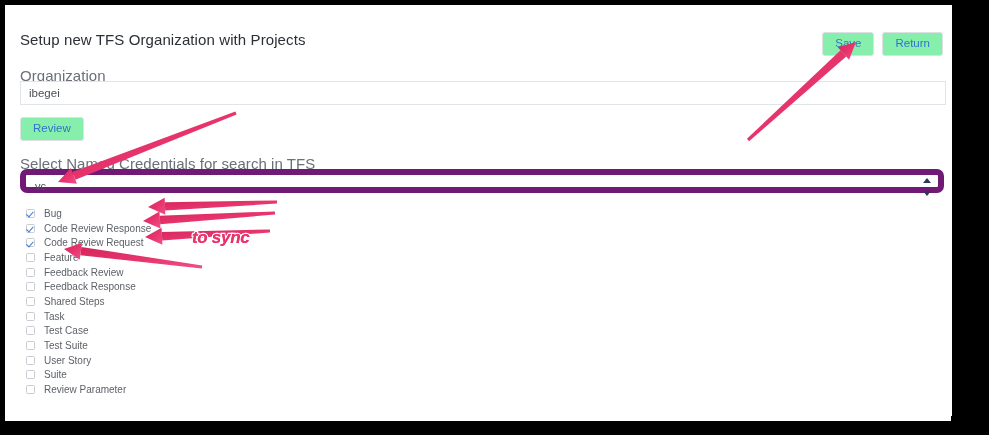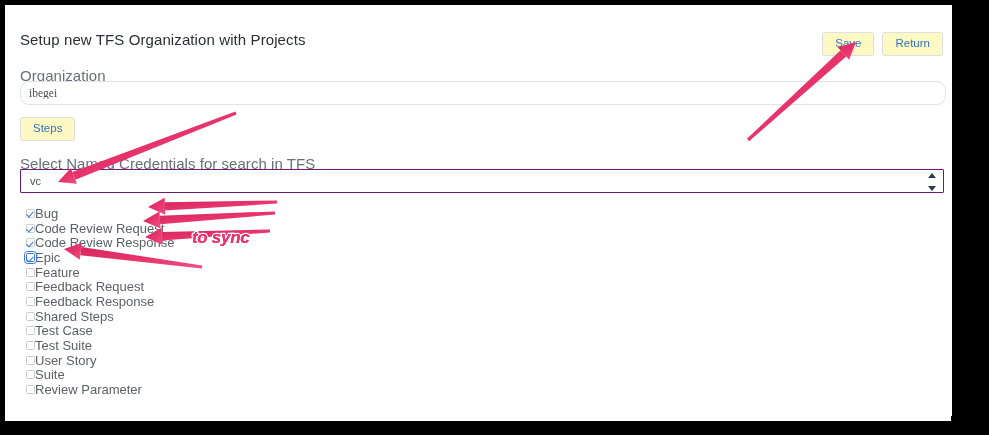--- a/index.html
+++ b/index.html
@@ -55,21 +55,21 @@
   .top-buttons {
     position: absolute;
     right: 9px;
     top: 27px;
     display: flex;
     gap: 8px;
   }
   .btn {
     border: 1px solid #dcdfe3;
     border-radius: 3px;
-    background: #fef9c3;
+    background: #86efac;
     color: #3273c8;
     font-size: 11.5px;
     font-family: "Liberation Sans", sans-serif;
     padding: 4px 12px 5px 12px;
     line-height: 13px;
     cursor: pointer;
     white-space: nowrap;
   }
 
   .field-label {
@@ -81,45 +81,45 @@
   }
   #org-label { left: 15px; top: 62px; }
   #cred-label { left: 15px; top: 150px; }
 
   .text-input {
     position: absolute;
     left: 15px;
     width: 916px;
     height: 22px;
     border: 1px solid #e0e3e7;
-    border-radius: 9px;
+    border-radius: 0;
     background: #ffffff;
     font-size: 11.5px;
-    font-family: Liberation Serif, serif;
+    font-family: Liberation Sans, sans-serif;
     color: #4a4f57;
     padding: 0 0 0 8px;
     box-sizing: content-box;
     outline: none;
   }
   #org-input { top: 76px; }
 
   #search-button {
     position: absolute;
     left: 15px;
     top: 112px;
   }
 
   .select-wrap {
     position: absolute;
     left: 15px;
     top: 164px;
     width: 924px;
     height: 24px;
-    border: 1px solid #701a75;
-    border-radius: 1px;
+    border: 6px solid #701a75;
+    border-radius: 7px;
     background: #ffffff;
     box-sizing: border-box;
   }
   .select-value {
     position: absolute;
     left: 9px;
     top: 5px;
     font-size: 11px;
     color: #4a4f57;
   }
@@ -174,22 +174,22 @@
     border: solid #3e7bd8;
     border-width: 0 1.5px 1.5px 0;
     transform: rotate(42deg);
   }
   .cbox.focused {
     outline: 1.5px solid #3e7bd8;
     outline-offset: 1.2px;
     border-color: #3e7bd8;
   }
   .check-label {
-    margin-left: 0;
-    font-size: 13px;
+    margin-left: 9px;
+    font-size: 10px;
     color: #5d6168;
     white-space: nowrap;
   }
 
   
   #annotations {
     position: absolute;
     left: 0; top: 0;
     width: 989px; height: 435px;
     pointer-events: none;
@@ -230,64 +230,64 @@
 
     <div class="top-buttons">
       <button class="btn">Save</button>
       <button class="btn">Return</button>
     </div>
 
     <div class="field-label" id="org-label">Organization</div>
 
     <input class="text-input" id="org-input" type="text" value="ibegei" style="">
 
-    <button class="btn" id="search-button">Steps</button>
+    <button class="btn" id="search-button">Review</button>
 
     <div class="field-label" id="cred-label">Select Named Credentials for search in TFS</div>
 
     <div class="select-wrap">
       <span class="select-value">vc</span>
       <span class="spinner">
         <span class="tri up"></span>
         <span class="tri down"></span>
       </span>
     </div>
 
     <div id="checklist">
         <div class="check-row">
           <span class="cbox checked"></span>
           <span class="check-label">Bug</span>
         </div>
         <div class="check-row">
           <span class="cbox checked"></span>
+          <span class="check-label">Code Review Response</span>
+        </div>
+        <div class="check-row">
+          <span class="cbox checked"></span>
           <span class="check-label">Code Review Request</span>
         </div>
         <div class="check-row">
-          <span class="cbox checked"></span>
-          <span class="check-label">Code Review Response</span>
-        </div>
-        <div class="check-row">
-          <span class="cbox checked focused"></span>
-          <span class="check-label">Epic</span>
-        </div>
-        <div class="check-row">
           <span class="cbox"></span>
           <span class="check-label">Feature</span>
         </div>
         <div class="check-row">
           <span class="cbox"></span>
-          <span class="check-label">Feedback Request</span>
+          <span class="check-label">Feedback Review</span>
         </div>
         <div class="check-row">
           <span class="cbox"></span>
           <span class="check-label">Feedback Response</span>
         </div>
         <div class="check-row">
           <span class="cbox"></span>
           <span class="check-label">Shared Steps</span>
+        </div>
+        <div class="check-row">
+          <span class="cbox"></span>
+          <span class="check-label">Task</span>
         </div>
         <div class="check-row">
           <span class="cbox"></span>
           <span class="check-label">Test Case</span>
         </div>
         <div class="check-row">
           <span class="cbox"></span>
           <span class="check-label">Test Suite</span>
         </div>
         <div class="check-row">

